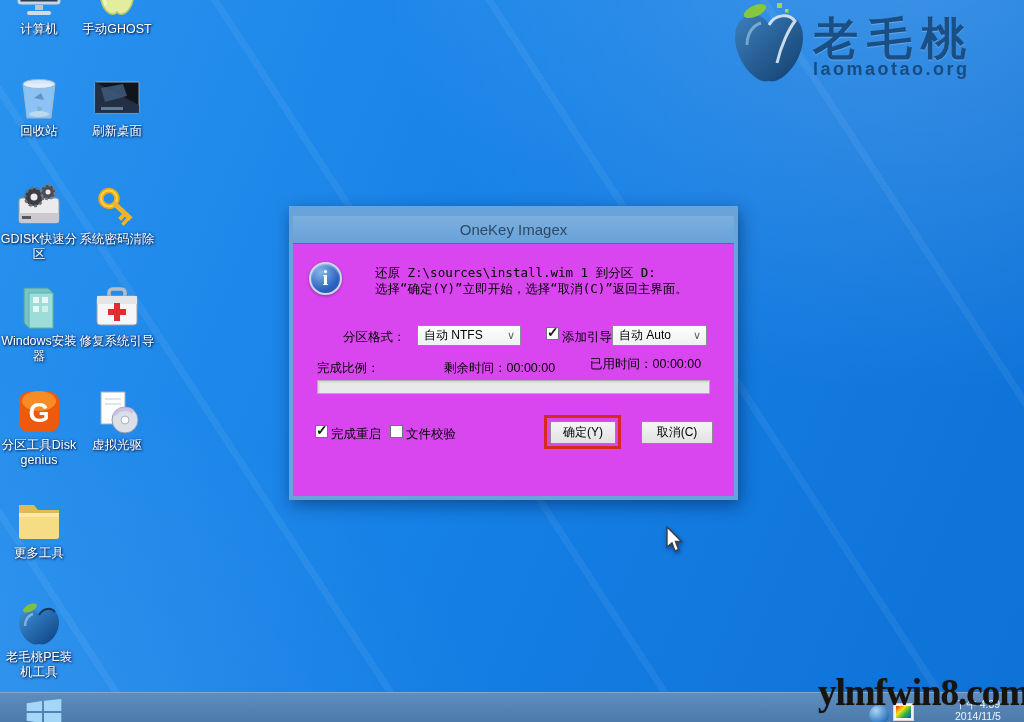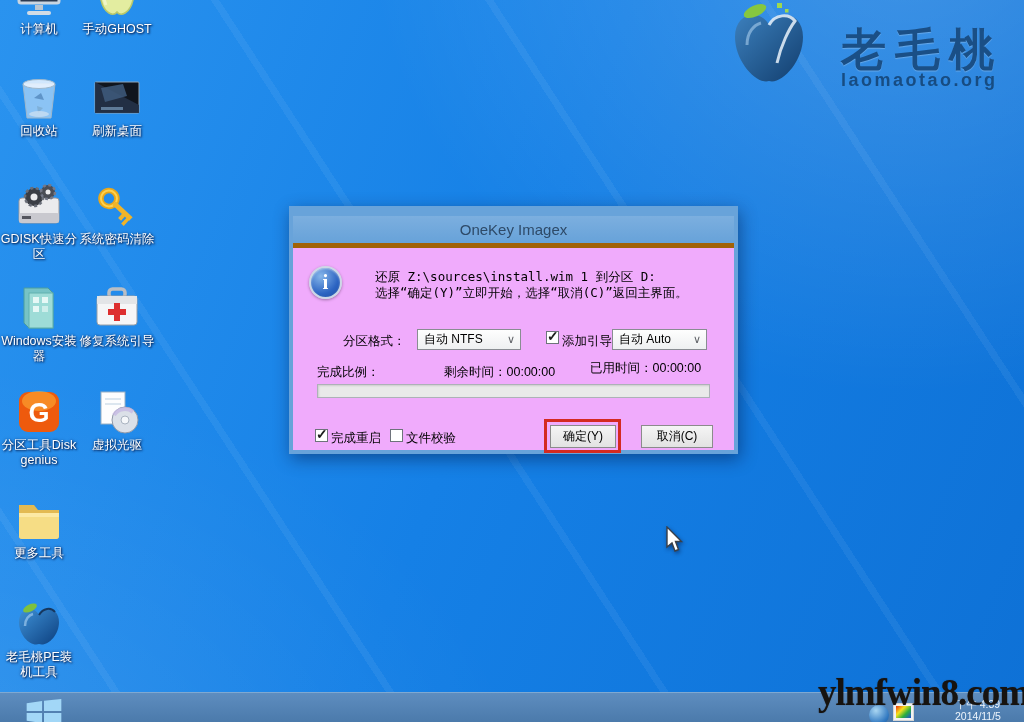--- a/index.html
+++ b/index.html
@@ -14,32 +14,32 @@
     background:repeating-linear-gradient(57deg, transparent 0 110px, rgba(255,255,255,.055) 110px 117px, transparent 117px 230px);
     mix-blend-mode:screen; }
 
   
   .cell { position:absolute; width:78px; text-align:center; }
   .cell .ic { width:48px; height:48px; margin:0 auto; display:block; }
   .cell .lbl { margin-top:2px; font-size:12.5px; color:#fff; line-height:15px;
     text-shadow:1px 1px 2px rgba(0,10,50,.85), 0 0 3px rgba(0,10,50,.6); word-break:break-all; }
 
   
-  .logo { position:absolute; left:731px; top:1px; display:flex; align-items:flex-end;gap:28px; }
+  .logo { position:absolute; left:731px; top:1px; display:flex; align-items:center; }
   .logo-txt { margin-left:6px; }
   .logo-title { font-size:45px; font-weight:bold; color:#1a4f86; letter-spacing:9px; line-height:52px;
      text-shadow:0 1px 1px rgba(255,255,255,.25); }
   .logo-site { font-size:18px; font-weight:bold; color:#174c82; letter-spacing:2.5px; margin-top:-6px; }
 
   
   .dialog { position:absolute; left:289px; top:206px; width:449px; background:#68a3da;
     padding:10px 4px 4px; box-shadow:2px 5px 16px rgba(0,15,55,.45); }
   .dlg-title { height:27px; line-height:27px; text-align:center; color:#2e4a68; font-size:15px;
     background:linear-gradient(#7cafdf,#67a2d9); }
-  .dlg-body { position:relative; height:207px; background:#f0abfc; border-top:5px solid #a16207; }
+  .dlg-body { position:relative; height:253px; background:#d946ef; border-top:1px solid #a16207; }
 
   .info-icon { position:absolute; left:16px; top:18px; width:33px; height:33px; border-radius:50%;
     background:radial-gradient(circle at 34% 28%, #86b6ea, #2c64c2 62%, #1b4ba0);
     border:2px solid #ccd7e6; box-shadow:0 1px 3px rgba(0,0,0,.35), inset 0 1px 2px rgba(255,255,255,.5);
     color:#fff; font:bold 21px "Liberation Serif", serif; text-align:center; line-height:29px; }
   .info-icon::after { content:"i"; }
 
   .msg { position:absolute; left:82px; top:21px; width:345px; font-family:"DejaVu Sans Mono", monospace;
     font-size:12.5px; line-height:16px; color:#000; }
 

